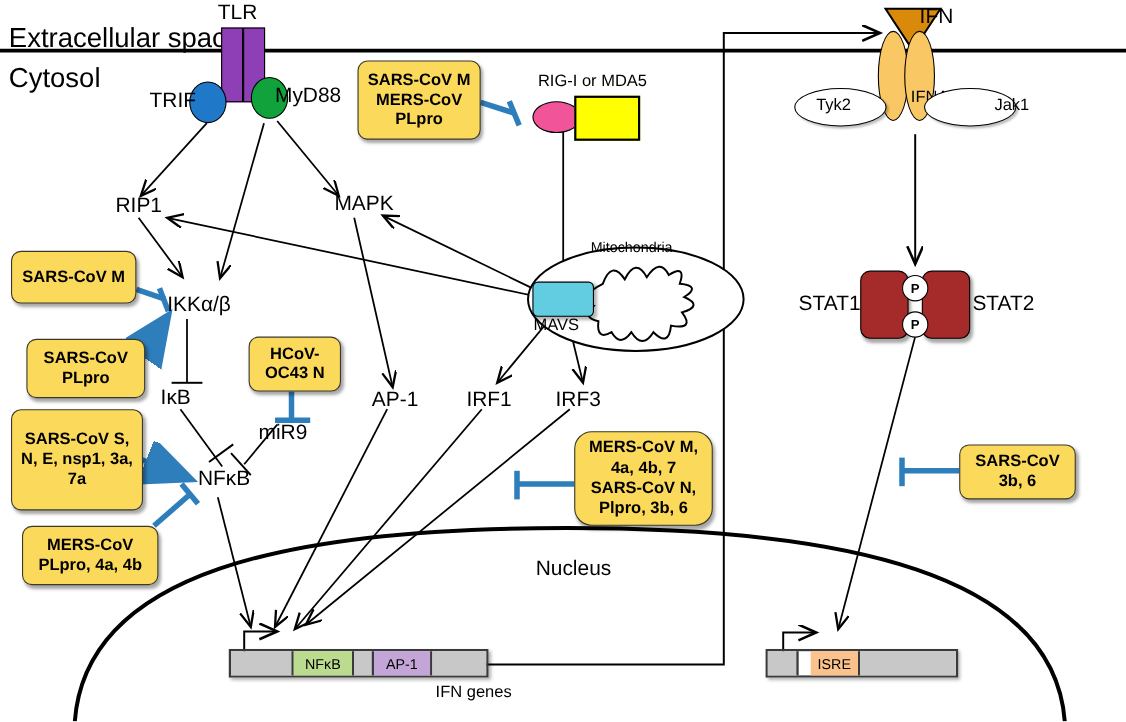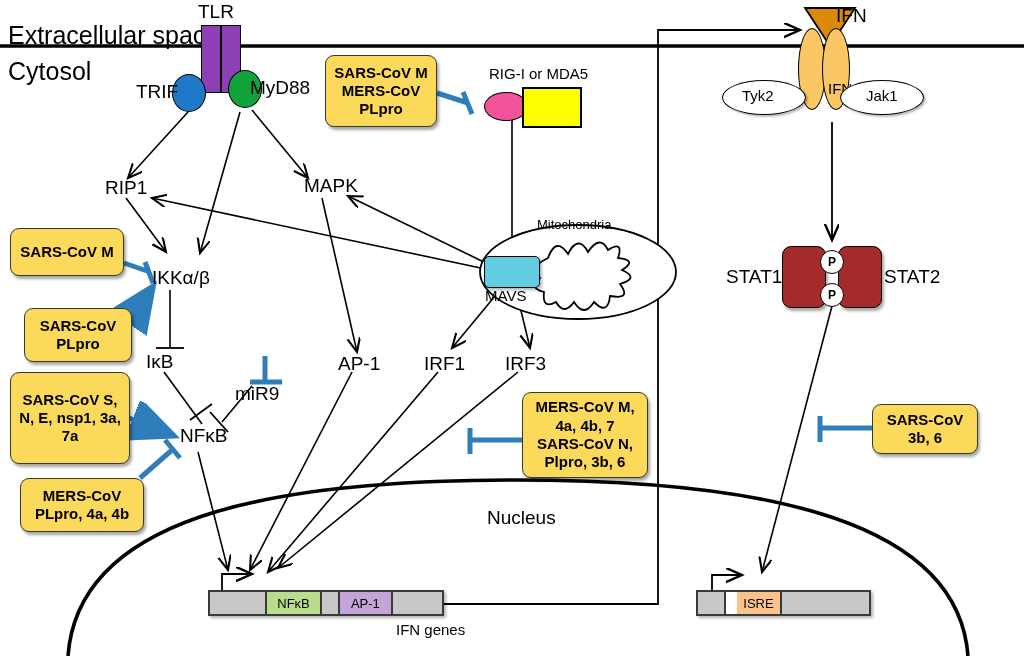--- a/index.html
+++ b/index.html
@@ -169,21 +169,21 @@
   <div class="ifnar" style="left:822px;top:28px;width:26px;height:80px;"></div>
   <div class="lbl lbl-node" style="left:836px;top:6px;text-align:right;">IFN</div>
   <div class="lbl lbl-sm" style="left:828px;top:57px;margin-top:24px;">IFNAR</div>
 
   <div class="ellipse" style="left:722px;top:80px;width:82px;height:33px;background:#fff;
        box-shadow:2px 2px 2px rgba(0,0,0,.25);"></div>
   <div class="lbl lbl-sm" style="left:742px;top:88px;">Tyk2</div>
 
   <div class="ellipse" style="left:840px;top:80px;width:82px;height:33px;background:#fff;
        box-shadow:2px 2px 2px rgba(0,0,0,.25);"></div>
-  <div class="lbl lbl-sm" style="left:866px;top:88px;">Jak1</div>
+  <div class="lbl lbl-sm" style="left:904px;top:88px;">Jak1</div>
 
   <div class="stat" style="left:782px;top:246px;width:42px;height:60px;"></div>
   <div class="stat" style="left:838px;top:246px;width:42px;height:60px;"></div>
   <div class="phos" style="left:820px;top:250px;">P</div>
   <div class="phos" style="left:820px;top:283px;">P</div>
   <div class="lbl lbl-node" style="left:726px;top:267px;">STAT1</div>
   <div class="lbl lbl-node" style="left:884px;top:267px;">STAT2</div>
 
   <div class="vbox" style="left:325px;top:55px;width:112px;height:72px;">
     <div>
@@ -214,22 +214,28 @@
     </div>
   </div>
 
   <div class="vbox" style="left:20px;top:478px;width:124px;height:54px;">
     <div>
       <div>MERS-CoV</div>
       <div>PLpro, 4a, 4b</div>
     </div>
   </div>
 
-
-  <div class="vbox" style="left:522px;top:392px;width:126px;height:86px;">
+  <div class="vbox" style="left:226px;top:306px;width:84px;height:50px;">
+    <div>
+      <div>HCoV-</div>
+      <div>OC43 N</div>
+    </div>
+  </div>
+
+  <div class="vbox" style="left:522px;top:392px;width:126px;height:86px;border-radius:16px;">
     <div>
       <div>MERS-CoV M,</div>
       <div>4a, 4b, 7</div>
       <div>SARS-CoV N,</div>
       <div>Plpro, 3b, 6</div>
     </div>
   </div>
 
   <div class="vbox" style="left:872px;top:404px;width:106px;height:50px;">
     <div>

